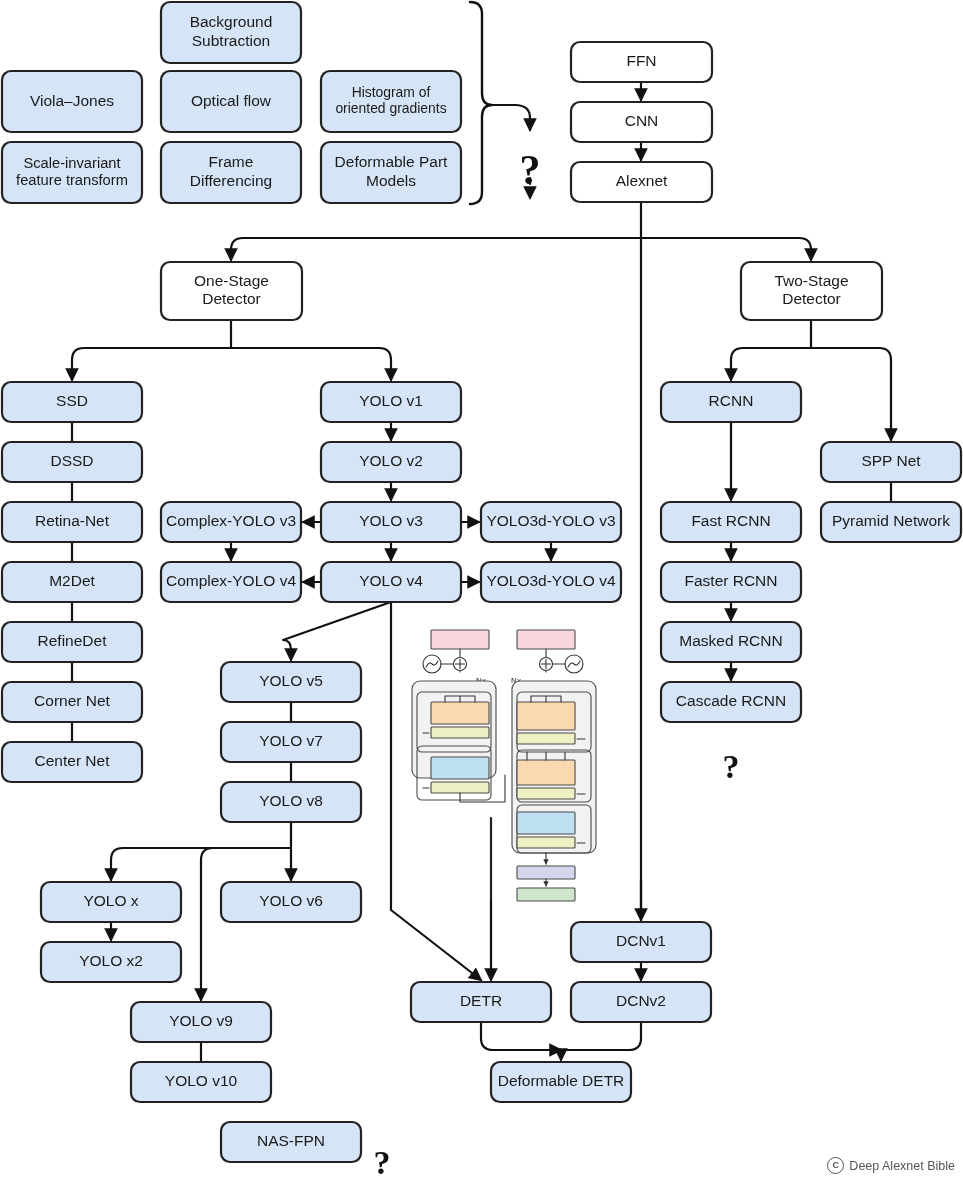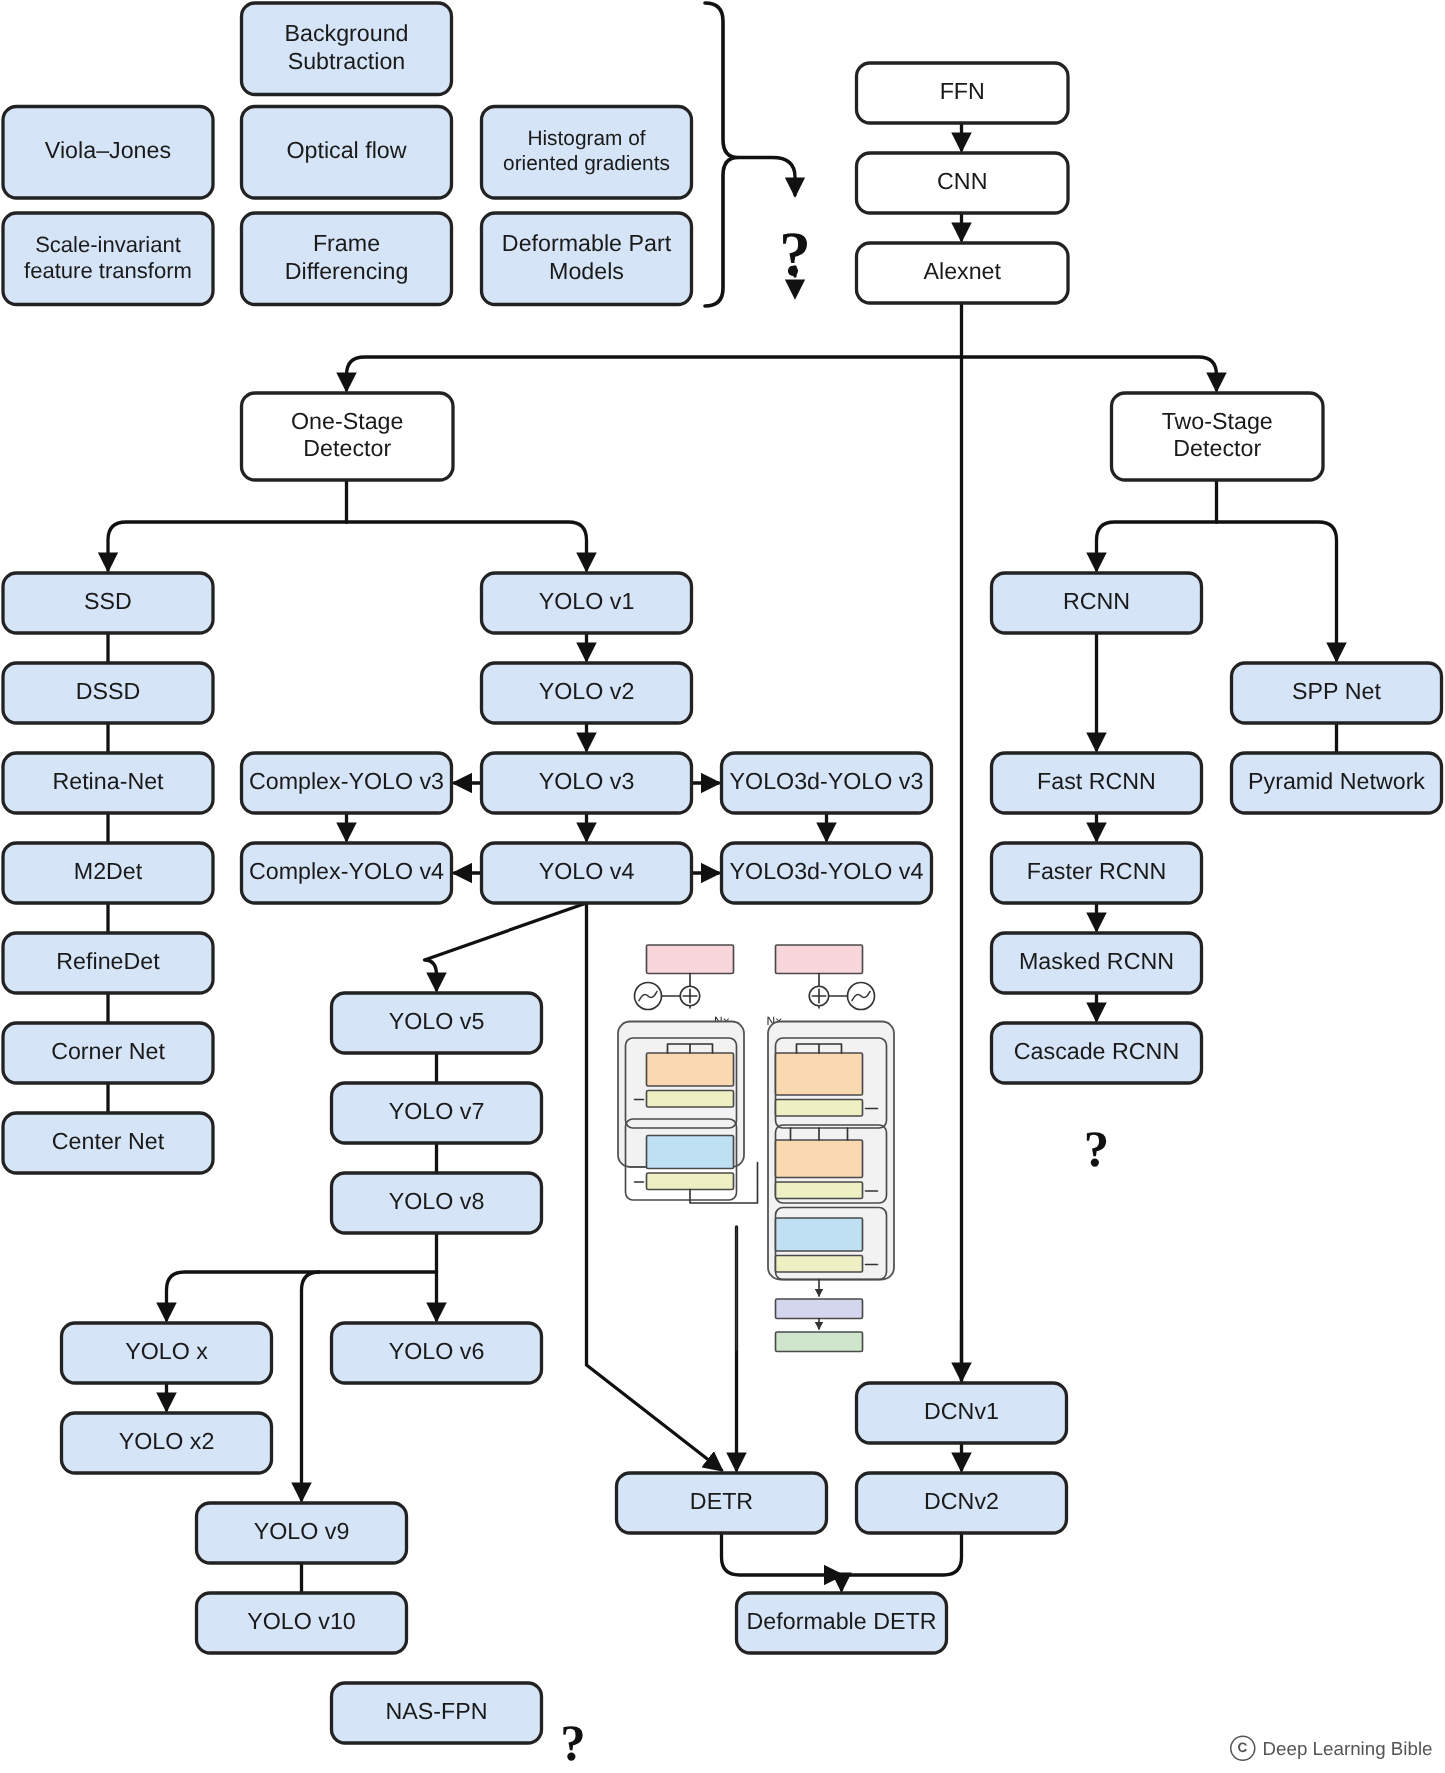--- a/index.html
+++ b/index.html
@@ -362,15 +362,15 @@
 
     <g>
         <text class="qmark" x="530" y="183.5" font-size="42">?</text>
         <text class="qmark" x="731" y="777.5" font-size="34">?</text>
         <text class="qmark" x="382" y="1173.5" font-size="34">?</text>
       </g>
   </svg>
 
   <div class="wm">
     <span class="cmark">C</span>
-    <span>Deep Learning Bible</span>
+    <span>Deep Alexnet Bible</span>
   </div>
 </div>
 
 </body></html>

